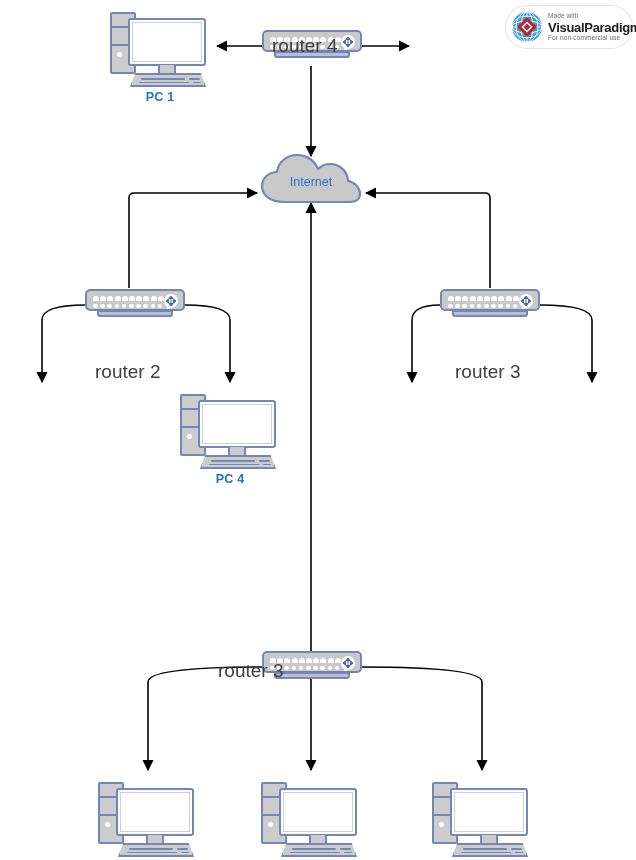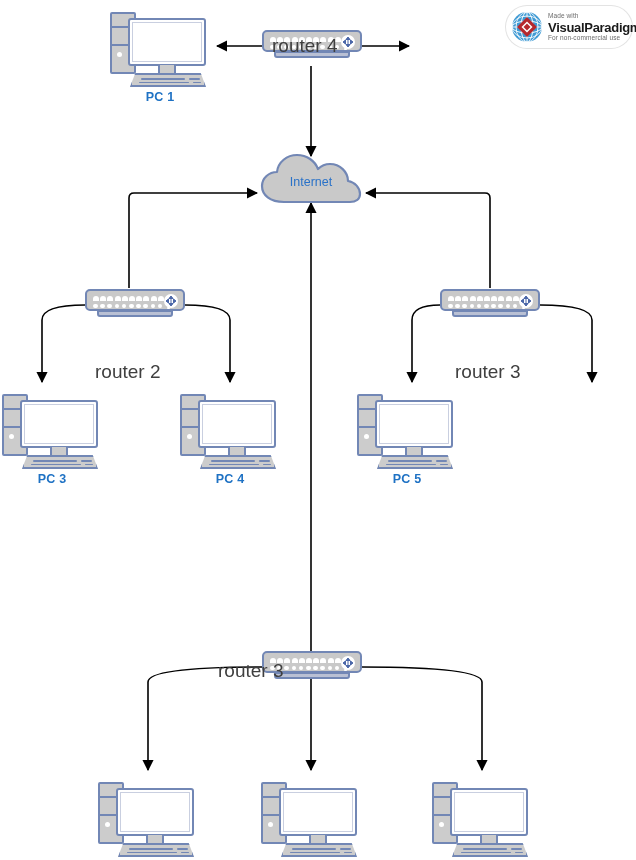--- a/index.html
+++ b/index.html
@@ -347,82 +347,42 @@
           <div class="kb-row" style="left:9px;top:3px;width:44px"></div>
           <div class="kb-row" style="left:57px;top:3px;width:11px"></div>
           <div class="kb-row" style="left:7px;top:6.5px;width:50px"></div>
           <div class="kb-row" style="left:61px;top:6.5px;width:8px"></div>
         </div>
       </div>
     <div class="pc-label">PC 1</div>
   </div>
 
 
-  <div class="node pc-node" style="left:0px;top:390px;">
+
+  <div class="node pc-node" style="left:178px;top:390px;">
     <div class="pc-icon pc-tmpl">
         <div class="tower">
           <div class="tower-line" style="top:12px"></div>
           <div class="tower-line" style="top:30px"></div>
           <div class="tower-led"></div>
         </div>
         <div class="monitor">
           <div class="monitor-inner"></div>
         </div>
         <div class="stand"></div>
         <div class="keyboard">
           <div class="kb-row" style="left:9px;top:3px;width:44px"></div>
           <div class="kb-row" style="left:57px;top:3px;width:11px"></div>
           <div class="kb-row" style="left:7px;top:6.5px;width:50px"></div>
           <div class="kb-row" style="left:61px;top:6.5px;width:8px"></div>
         </div>
       </div>
-    <div class="pc-label">PC 3</div>
-  </div>
-
-  <div class="node pc-node" style="left:178px;top:390px;">
-    <div class="pc-icon pc-tmpl">
-        <div class="tower">
-          <div class="tower-line" style="top:12px"></div>
-          <div class="tower-line" style="top:30px"></div>
-          <div class="tower-led"></div>
-        </div>
-        <div class="monitor">
-          <div class="monitor-inner"></div>
-        </div>
-        <div class="stand"></div>
-        <div class="keyboard">
-          <div class="kb-row" style="left:9px;top:3px;width:44px"></div>
-          <div class="kb-row" style="left:57px;top:3px;width:11px"></div>
-          <div class="kb-row" style="left:7px;top:6.5px;width:50px"></div>
-          <div class="kb-row" style="left:61px;top:6.5px;width:8px"></div>
-        </div>
-      </div>
     <div class="pc-label">PC 4</div>
   </div>
 
-  <div class="node pc-node" style="left:355px;top:390px;">
-    <div class="pc-icon pc-tmpl">
-        <div class="tower">
-          <div class="tower-line" style="top:12px"></div>
-          <div class="tower-line" style="top:30px"></div>
-          <div class="tower-led"></div>
-        </div>
-        <div class="monitor">
-          <div class="monitor-inner"></div>
-        </div>
-        <div class="stand"></div>
-        <div class="keyboard">
-          <div class="kb-row" style="left:9px;top:3px;width:44px"></div>
-          <div class="kb-row" style="left:57px;top:3px;width:11px"></div>
-          <div class="kb-row" style="left:7px;top:6.5px;width:50px"></div>
-          <div class="kb-row" style="left:61px;top:6.5px;width:8px"></div>
-        </div>
-      </div>
-    <div class="pc-label">PC 5</div>
-  </div>
 
 
   <div class="node pc-node" style="left:96px;top:778px;">
     <div class="pc-icon pc-tmpl">
         <div class="tower">
           <div class="tower-line" style="top:12px"></div>
           <div class="tower-line" style="top:30px"></div>
           <div class="tower-led"></div>
         </div>
         <div class="monitor">

